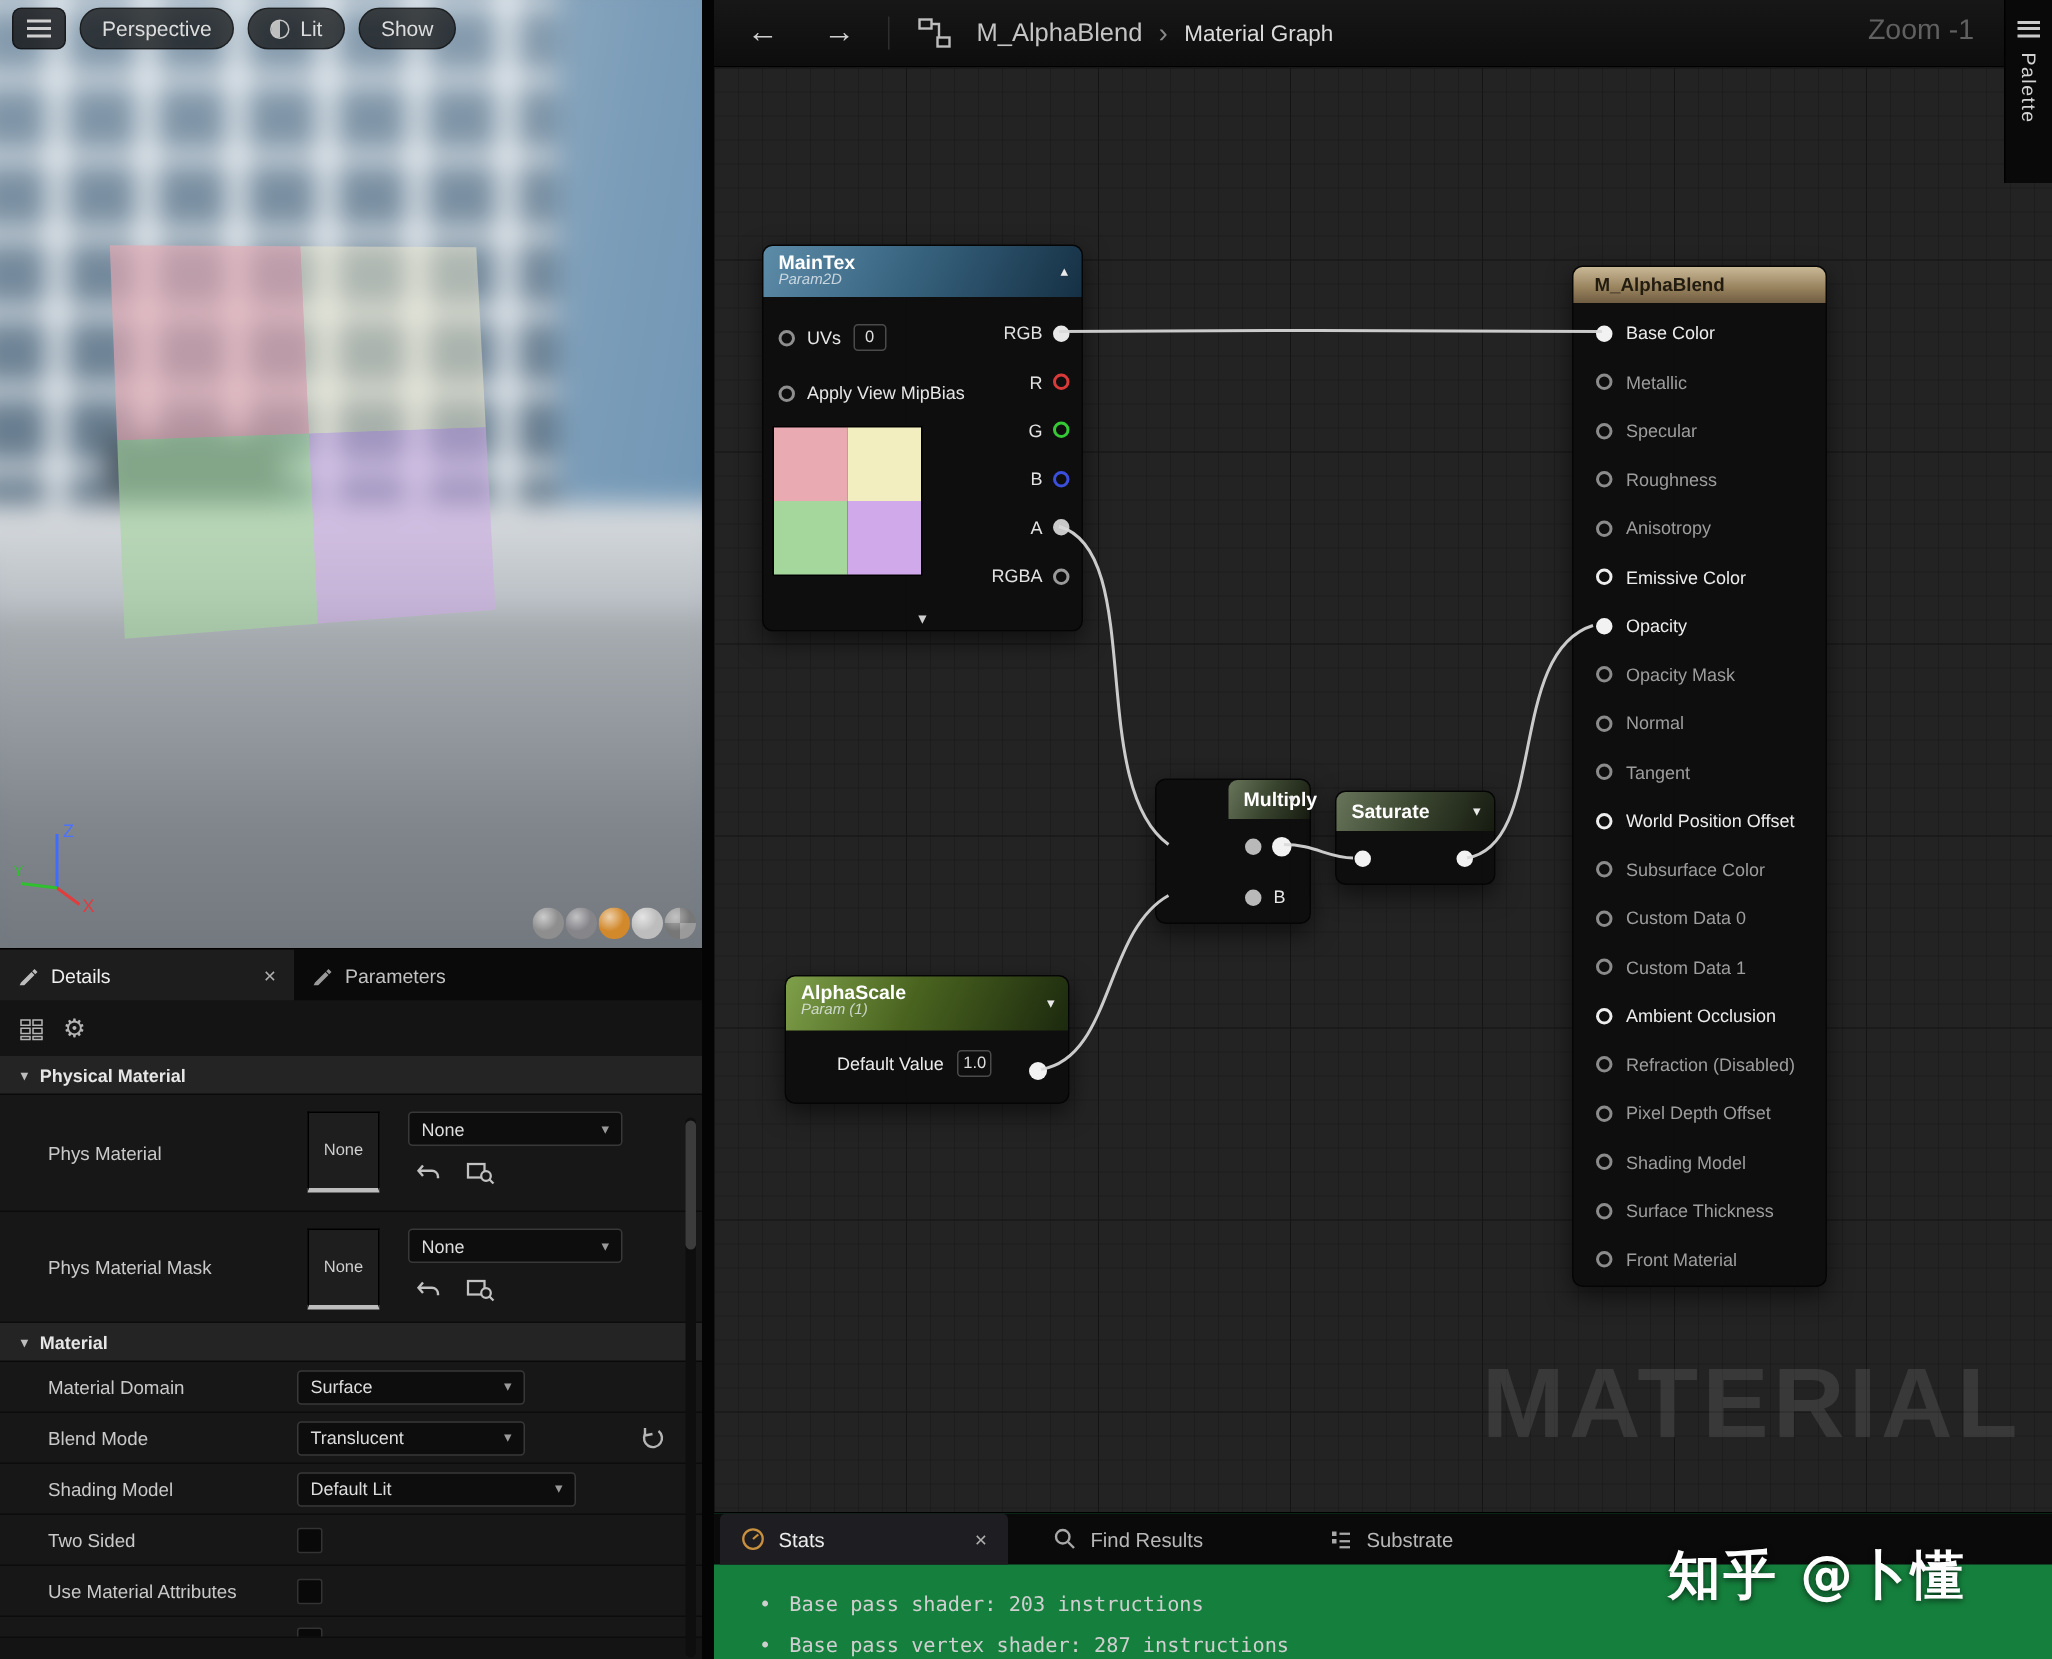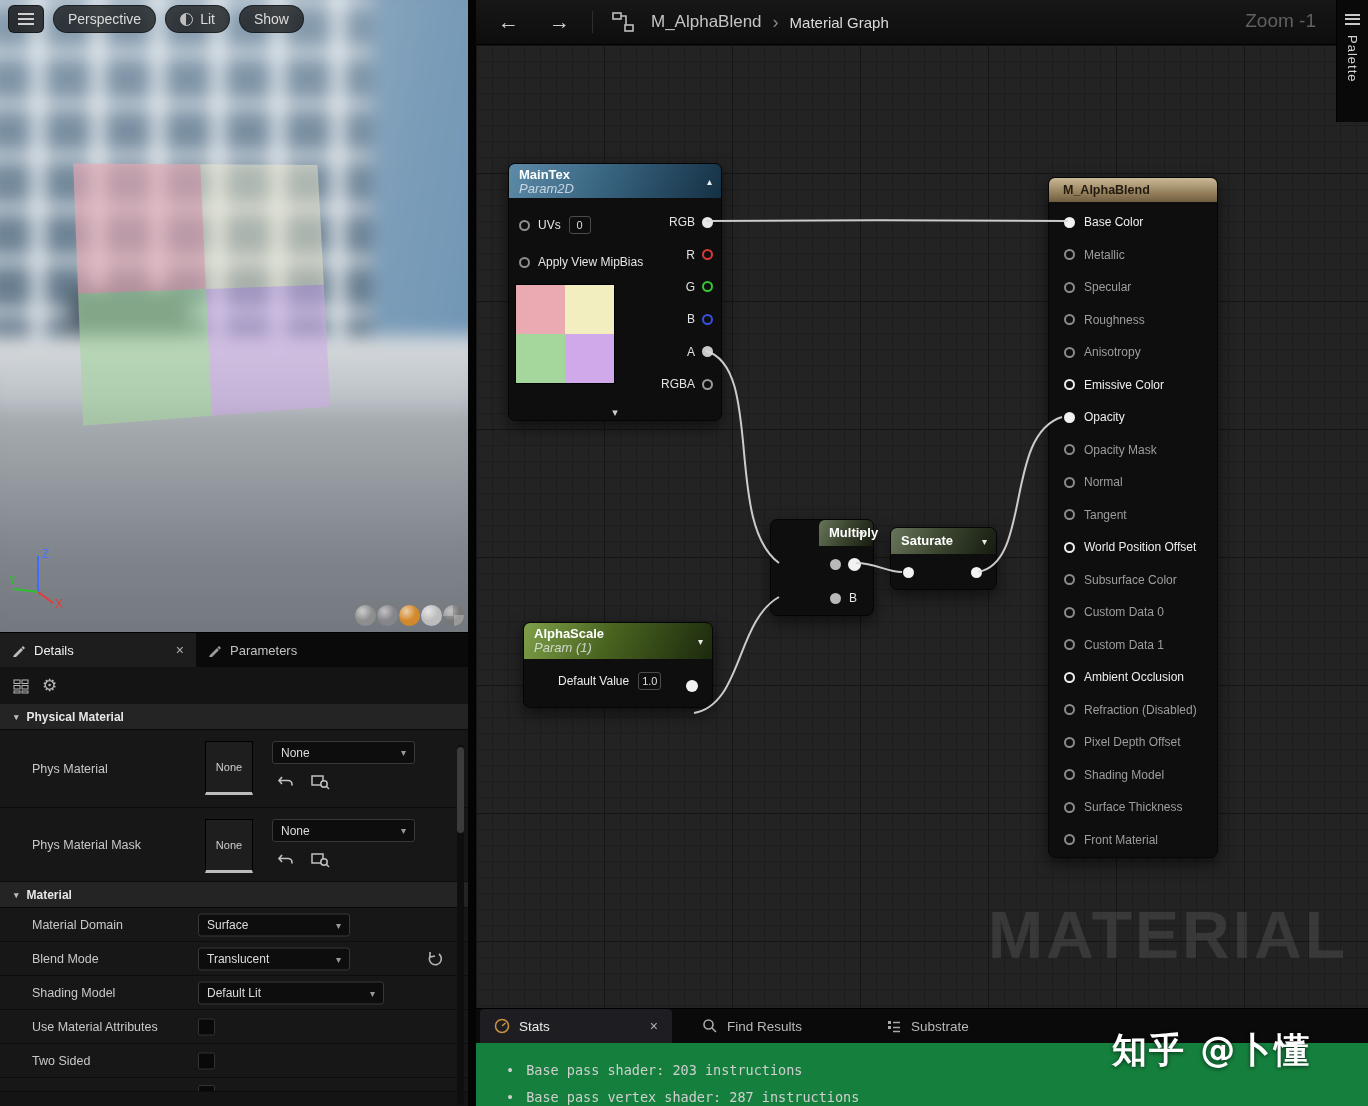--- a/index.html
+++ b/index.html
@@ -108,21 +108,21 @@
     background-size:128px 128px,128px 128px,16px 16px,16px 16px;
   }
   .graph-watermark { position:absolute; left:512px; top:852px; font-size:66px; font-weight:bold;
     color:rgba(225,225,225,0.12); letter-spacing:3px; z-index:1; }
   .wires { position:absolute; left:0; top:0; z-index:6; pointer-events:none; }
 
   .node { position:absolute; background:rgba(13,13,13,.93); border:1px solid #050505; border-radius:7px;
     box-shadow:0 6px 16px rgba(0,0,0,.55); z-index:4; }
   .node-header { position:relative; border-radius:6px 6px 0 0; padding:3px 10px 4px; }
   .nh-title { font-size:13px; font-weight:bold; color:#fff; }
-  .nh-sub { font-size:13px; font-style:italic; color:rgba(235,240,245,.78); margin-top:-1px; }
+  .nh-sub { font-size:10px; font-style:italic; color:rgba(235,240,245,.78); margin-top:-1px; }
   .nh-caret { position:absolute; right:9px; top:50%; transform:translateY(-50%); color:#eaeaea; font-size:10px; cursor:pointer; }
   .hdr-maintex { background:linear-gradient(115deg,#5d8ca8 0%,#386480 45%,#153044 100%); height:34px; }
   .hdr-green { background:linear-gradient(115deg,#7fa04a 0%,#49631f 45%,#1c290e 100%); height:36px; }
   .hdr-op { background:linear-gradient(115deg,#68755a 0%,#39442e 50%,#161b10 100%); height:26px; display:flex; align-items:center; }
   .hdr-op .nh-title { font-size:13px; }
 
   .pin { width:11px; height:11px; border-radius:50%; flex:0 0 auto; }
   .ring-gray { border:2.5px solid #8e8e8e; background:transparent; }
   .dot-gray { background:#b9b9b9; }
 
@@ -345,28 +345,28 @@
       <div class="dt-label">Shading Model</div>
       <div class="dt-value">
         <div class="dd w186">
           <span>Default Lit</span>
           <span class="dd-caret">▾</span>
         </div>
       </div>
     </div>
 
     <div class="dt-row">
-      <div class="dt-label">Use Material Attributes</div>
+      <div class="dt-label">Two Sided</div>
       <div class="dt-value">
           <div class="checkbox"></div>
         </div>
     </div>
 
     <div class="dt-row">
-      <div class="dt-label">Two Sided</div>
+      <div class="dt-label">Use Material Attributes</div>
       <div class="dt-value">
           <div class="checkbox"></div>
         </div>
     </div>
 
     <div class="dt-row partial">
       <div class="checkbox"></div>
     </div>
 
     <div class="det-scroll">
@@ -491,21 +491,21 @@
 
       <div class="node" style="left:414px;top:482px;width:107px;height:63px;">
         <div class="node-header hdr-op">
           <span class="nh-title">Saturate</span>
           <span class="nh-caret">▾</span>
         </div>
         <span class="out-pin" style="left:12px;top:39px;width:11px;height:11px;"></span>
         <span class="out-pin" style="right:14px;top:39px;width:11px;height:11px;"></span>
       </div>
 
-      <div class="node" style="left:47px;top:577px;width:190px;height:86px;">
+      <div class="node" style="left:47px;top:605px;width:190px;height:86px;">
         <div class="node-header hdr-green">
           <div class="nh-title">AlphaScale</div>
           <div class="nh-sub">Param (1)</div>
           <span class="nh-caret">▾</span>
         </div>
         <div class="as-row">
           <span class="as-label">Default Value</span>
           <span class="mini-box">1.0</span>
         </div>
         <span class="out-pin" style="right:14px;top:57px;width:12px;height:12px;"></span>

